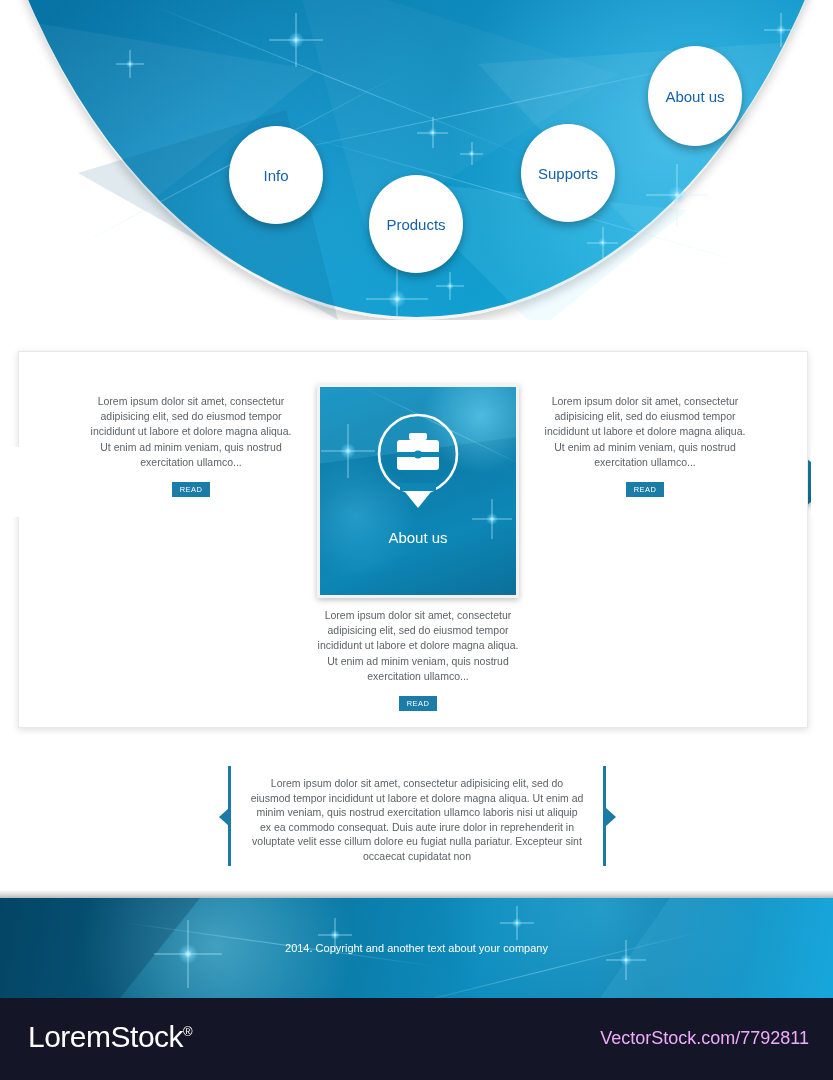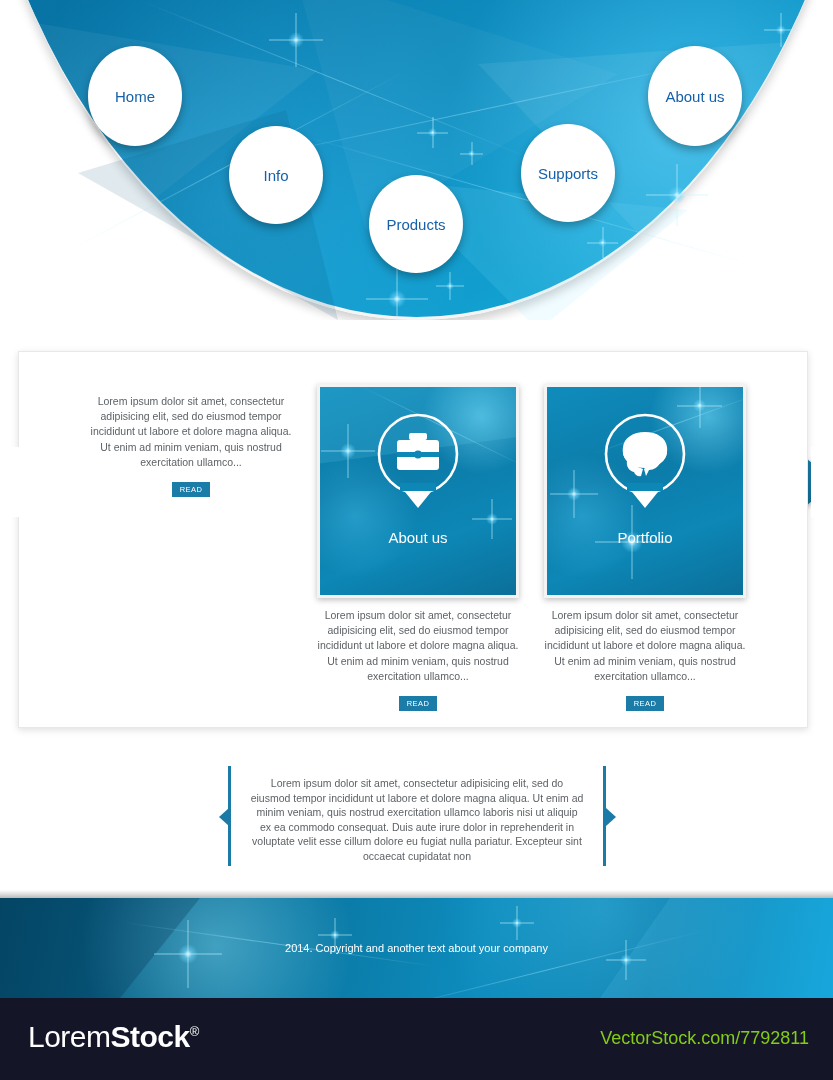--- a/index.html
+++ b/index.html
@@ -167,25 +167,25 @@
 
   
   .watermark {
     position: absolute; left: 0; top: 998px; width: 833px; height: 82px;
     background: #141627;
   }
   .vs-logo {
     position: absolute; left: 28px; top: 22px;
     color: #ffffff; font-size: 30px; letter-spacing: -0.5px;
   }
-  .vs-logo .b { font-weight: bold; }
+  .vs-logo .b { font-weight: normal; }
   .vs-logo .reg { font-size: 13px; vertical-align: super; }
   .vs-url {
     position: absolute; right: 24px; top: 30px;
-    color: #84cc16; font-size: 18px;
+    color: #f0abfc; font-size: 18px;
   }
 </style>
 </head>
 <body>
 
 <div class="page">
 
   <div class="header-wrap">
     <div class="header-dome">
 
@@ -205,23 +205,20 @@
       <div class="spark" style="left:310px;top:510px;width:8px;height:8px;"></div>
       <div class="spark" style="left:470px;top:488px;width:9px;height:9px;"></div>
       <div class="spark" style="left:510px;top:510px;width:7px;height:7px;"></div>
       <div class="spark" style="left:710px;top:546px;width:18px;height:18px;"></div>
       <div class="spark" style="left:818px;top:385px;width:10px;height:10px;"></div>
       <div class="spark" style="left:640px;top:598px;width:9px;height:9px;"></div>
       <div class="spark" style="left:430px;top:650px;width:18px;height:18px;"></div>
       <div class="spark" style="left:488px;top:642px;width:8px;height:8px;"></div>
     </div>
 
-    <div class="nav-circle" style="left:88px;top:46px;width:94px;height:100px;">
-      <span>Home</span>
-    </div>
     <div class="nav-circle" style="left:229px;top:126px;width:94px;height:98px;">
       <span>Info</span>
     </div>
     <div class="nav-circle" style="left:521px;top:124px;width:94px;height:98px;">
       <span>Supports</span>
     </div>
     <div class="nav-circle" style="left:369px;top:175px;width:94px;height:98px;">
       <span>Products</span>
     </div>
     <div class="nav-circle" style="left:648px;top:46px;width:94px;height:100px;">
@@ -259,35 +256,20 @@
             <rect x="24" y="43" width="42" height="5" fill="#0d87b6"></rect>
             <circle cx="45" cy="45.5" r="4" fill="#0d87b6"></circle>
           </svg>
           <div class="card-title">About us</div>
         </div>
         <div class="card-text">Lorem ipsum dolor sit amet, consectetur adipisicing elit, sed do eiusmod tempor incididunt ut labore et dolore magna aliqua. Ut enim ad minim veniam, quis nostrud exercitation ullamco...</div>
         <button class="read-btn">READ</button>
       </div>
 
       <div class="card" style="left:525px;">
-        <div class="card-img">
-          <div class="spark" style="left:146px;top:12px;width:13px;height:13px;"></div>
-          <div class="spark" style="left:20px;top:100px;width:14px;height:14px;"></div>
-          <div class="spark" style="left:74px;top:144px;width:22px;height:22px;"></div>
-          <div class="streak" style="left:40px;top:36px;width:180px;transform:rotate(-20deg);"></div>
-          <svg class="pin" viewBox="0 0 90 104">
-            <circle cx="45" cy="45" r="39" fill="none" stroke="#ffffff" stroke-width="2.6"></circle>
-            <path d="M28 78 L62 78 L45 99 Z" fill="#ffffff"></path>
-            <rect x="27" y="74" width="36" height="8" fill="#0d87b6"></rect>
-            <path d="M45 23 C33 23 24 29 23 38 C22 44 24 49 27 52 C26 57 29 62 34 63 C35 66 38 68 41 67 L43 60 L38 58 L44 55 L45 48 Z" fill="#ffffff"></path>
-            <path d="M45 23 C57 23 66 29 67 38 C68 45 65 51 60 54 C58 58 54 61 49 61 L46 67 L44 60 L48 56 L45 48 Z" fill="#ffffff"></path>
-            <ellipse cx="45" cy="43" rx="22" ry="16" fill="#ffffff"></ellipse>
-          </svg>
-          <div class="card-title">Portfolio</div>
-        </div>
         <div class="card-text">Lorem ipsum dolor sit amet, consectetur adipisicing elit, sed do eiusmod tempor incididunt ut labore et dolore magna aliqua. Ut enim ad minim veniam, quis nostrud exercitation ullamco...</div>
         <button class="read-btn">READ</button>
       </div>
 
     </div>
   </div>
 
   <div class="arrow-mask l"></div>
   <div class="arrow-mask r"></div>
 

